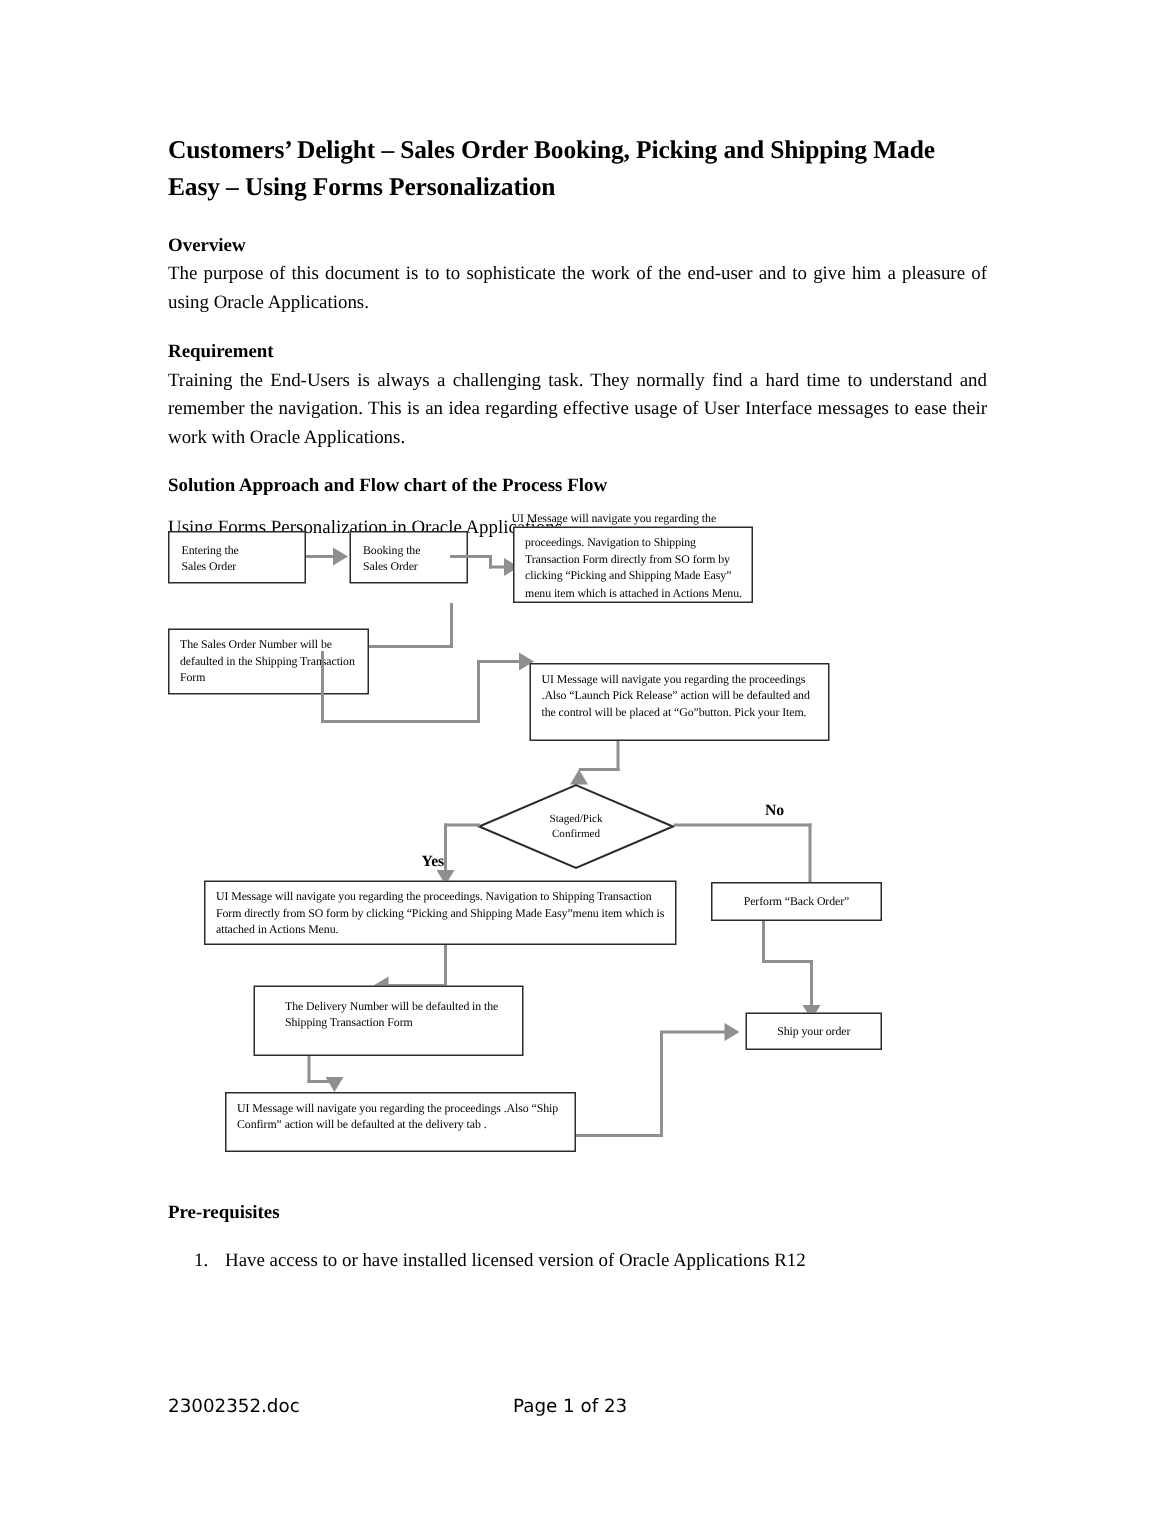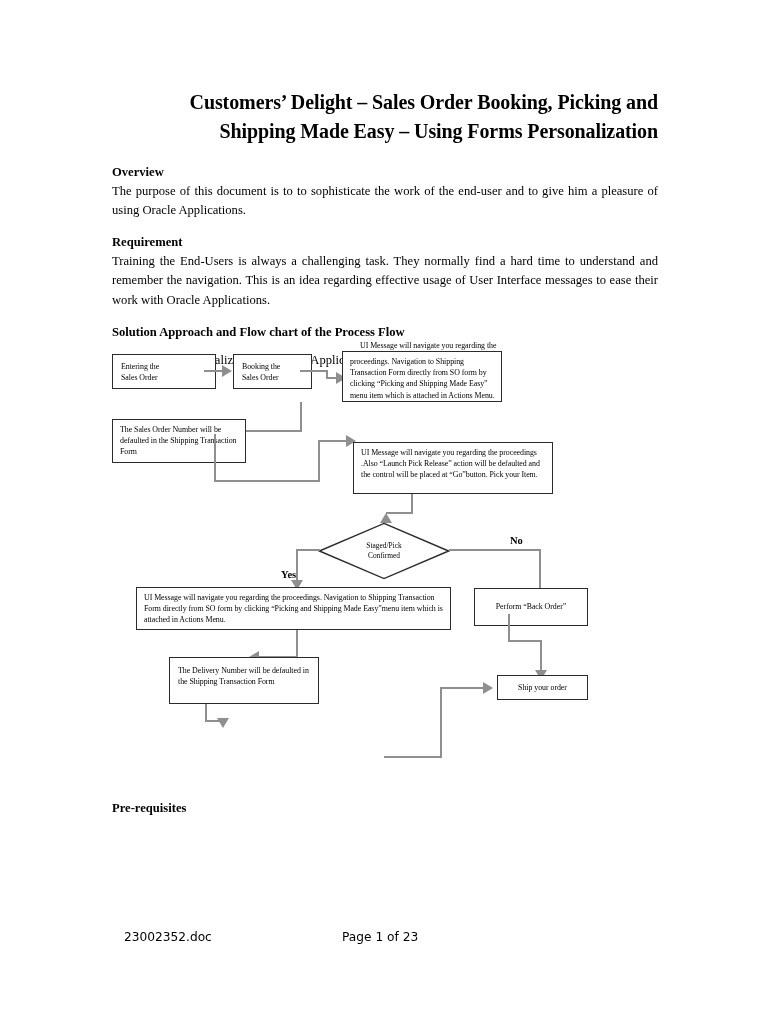--- a/index.html
+++ b/index.html
@@ -26,26 +26,25 @@
   }
 
   .content {
     position: absolute;
     left: 112px;
     top: 88px;
     width: 546px;
   }
 
   h1.doc-title {
-    font-size: 20px;
+    font-size: 17px;
     font-weight: bold;
     line-height: 1.45;
     margin: 0 0 18px 0;
     letter-spacing: -0.1px;
-    text-align: right;
   }
 
   .sec-head {
     font-size: 12.6px;
     font-weight: bold;
     margin: 0 0 1px 0;
     line-height: 1.35;
   }
 
   p.body-text {
@@ -166,21 +165,21 @@
     position: absolute;
     left: 112px;
     top: 930px;
     width: 546px;
     font-family: "DejaVu Sans", "Liberation Sans", sans-serif;
     font-size: 12.2px;
     color: #000;
   }
   .footer-left {
     position: absolute;
-    left: 12px; top: 0;
+    left: 0; top: 0;
   }
   .footer-center {
     position: absolute;
     left: 230px; top: 0;
   }
 </style>
 </head>
 <body>
 
 <div class="page">
@@ -195,36 +194,36 @@
     <div class="sec-head">Requirement</div>
     <p class="body-text">Training the End-Users is always a challenging task. They normally find a hard time to understand and remember the navigation. This is an idea regarding effective usage of User Interface messages to ease their work with Oracle Applications.</p>
 
     <div class="sec-head">Solution Approach and Flow chart of the Process Flow</div>
     <div class="spacer-sm"></div>
     <p class="body-text nojust">Using Forms Personalization in Oracle Applications.</p>
   </div>
 
   <div class="flow">
 
-    <div class="fbox vcent" style="left:112px; top:24px; width:104px; height:35px; white-space:pre-line;">Entering the
+    <div class="fbox vcent" style="left:112px; top:24px; width:92px; height:35px; white-space:pre-line;">Entering the
 Sales Order</div>
 
     <div class="conn" style="left:204px; top:40px; width:20px; height:1.6px;"></div>
     <div class="arrow right" style="left:222px; top:35px;"></div>
 
     <div class="fbox vcent" style="left:233px; top:24px; width:79px; height:35px; white-space:pre-line;">Booking the
 Sales Order</div>
 
     <div class="conn" style="left:300px; top:40px; width:28px; height:1.6px;"></div>
     <div class="conn" style="left:300px; top:40px; width:1.6px; height:0px;"></div>
     <div class="conn" style="left:326.4px; top:40px; width:1.6px; height:9px;"></div>
     <div class="conn" style="left:326px; top:47.4px; width:11px; height:1.6px;"></div>
     <div class="arrow right" style="left:336px; top:42px;"></div>
 
-    <div class="floating-text" style="left:360px; top:10px; width:195px;">UI Message will navigate you regarding the</div>
+    <div class="floating-text" style="left:341px; top:10px; width:195px;">UI Message will navigate you regarding the</div>
     <div class="fbox" style="left:342px; top:21px; width:160px; height:51px; overflow:visible;">proceedings. Navigation to Shipping Transaction Form directly from SO form by clicking “Picking and Shipping Made Easy” menu item which is attached in Actions Menu.</div>
 
     <div class="conn" style="left:300px; top:72px; width:1.6px; height:30px;"></div>
     <div class="conn" style="left:237px; top:100.4px; width:64px; height:1.6px;"></div>
     <div class="arrow left" style="left:228px; top:95px;"></div>
 
     <div class="fbox" style="left:112px; top:89px; width:134px; height:44px;">The Sales Order Number will be defaulted in the Shipping Transaction Form</div>
 
     <div class="conn" style="left:214px; top:104px; width:1.6px; height:48px;"></div>
     <div class="conn" style="left:214px; top:150.4px; width:106px; height:1.6px;"></div>
@@ -250,49 +249,53 @@
     <div class="conn" style="left:296px; top:219px; width:1.6px; height:34px;"></div>
     <div class="arrow down" style="left:291px; top:250px;"></div>
     <div class="label-yn" style="left:281px; top:239px;">Yes</div>
 
     <div class="conn" style="left:449px; top:219.4px; width:92px; height:1.6px;"></div>
     <div class="conn" style="left:539.4px; top:219px; width:1.6px; height:40px;"></div>
     <div class="label-yn" style="left:510px; top:205px;">No</div>
 
     <div class="fbox" style="left:136px; top:257px; width:315px; height:43px;">UI Message will navigate you regarding the proceedings. Navigation to Shipping Transaction Form directly from SO form by clicking “Picking and Shipping Made Easy”menu item which is attached in Actions Menu.</div>
 
-    <div class="fbox center" style="left:474px; top:258px; width:114px; height:38px;">Perform “Back Order”</div>
+    <div class="fbox center" style="left:474px; top:258px; width:114px; height:26px;">Perform “Back Order”</div>
 
     <div class="conn" style="left:508px; top:284px; width:1.6px; height:28px;"></div>
     <div class="conn" style="left:508px; top:310.4px; width:34px; height:1.6px;"></div>
     <div class="conn" style="left:540.4px; top:310px; width:1.6px; height:33px;"></div>
     <div class="arrow down" style="left:535px; top:340px;"></div>
 
     <div class="conn" style="left:296px; top:300px; width:1.6px; height:28px;"></div>
     <div class="conn" style="left:258px; top:326.4px; width:40px; height:1.6px;"></div>
     <div class="arrow left" style="left:249px; top:321px;"></div>
 
-    <div class="fbox" style="left:169px; top:327px; width:150px; height:47px; padding-left:8px; padding-top:7px;">The Delivery Number will be defaulted in the Shipping Transaction Form</div>
+    <div class="fbox" style="left:169px; top:327px; width:180px; height:47px; padding-left:20px; padding-top:7px;">The Delivery Number will be defaulted in the Shipping Transaction Form</div>
 
     <div class="conn" style="left:205px; top:374px; width:1.6px; height:18px;"></div>
     <div class="conn" style="left:205px; top:390.4px; width:19px; height:1.6px;"></div>
     <div class="arrow down" style="left:217px; top:388px;"></div>
 
+    <div class="fbox" style="left:150px; top:398px; width:234px; height:40px;">UI Message will navigate you regarding the proceedings .Also “Ship Confirm” action will be defaulted at the delivery tab .</div>
 
     <div class="conn" style="left:384px; top:426.4px; width:58px; height:1.6px;"></div>
     <div class="conn" style="left:440.4px; top:358px; width:1.6px; height:70px;"></div>
     <div class="conn" style="left:440px; top:357px; width:45px; height:1.6px;"></div>
     <div class="arrow right" style="left:483px; top:352px;"></div>
 
     <div class="fbox center" style="left:497px; top:345px; width:91px; height:25px;">Ship your order</div>
 
   </div>
 
   <div class="lower">
     <div class="sec-head">Pre-requisites</div>
+    <ol class="prereq">
+      <li>Have access to or have installed licensed version of Oracle Applications R12</li>
+    </ol>
   </div>
 
   <div class="footer">
     <span class="footer-left">23002352.doc</span>
     <span class="footer-center">Page 1 of 23</span>
   </div>
 
 </div>
 
 </body></html>

